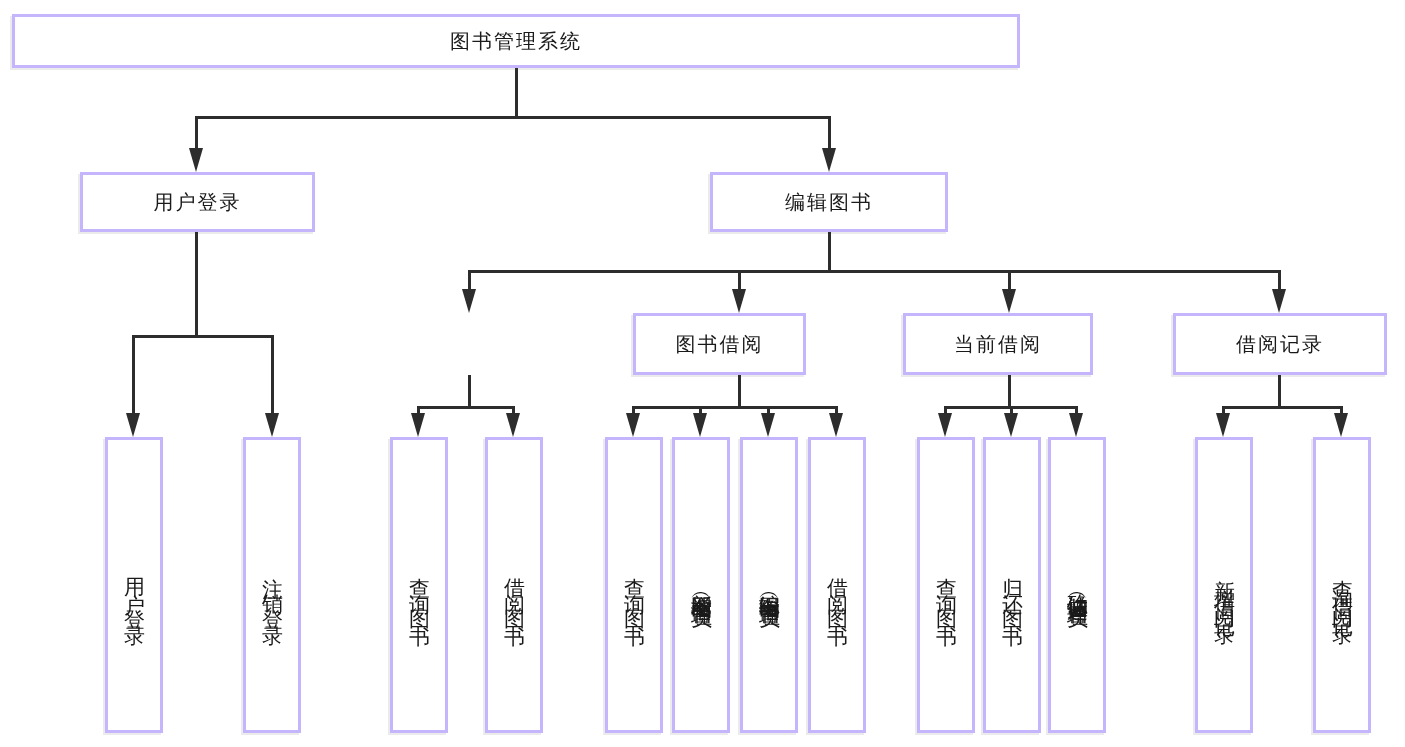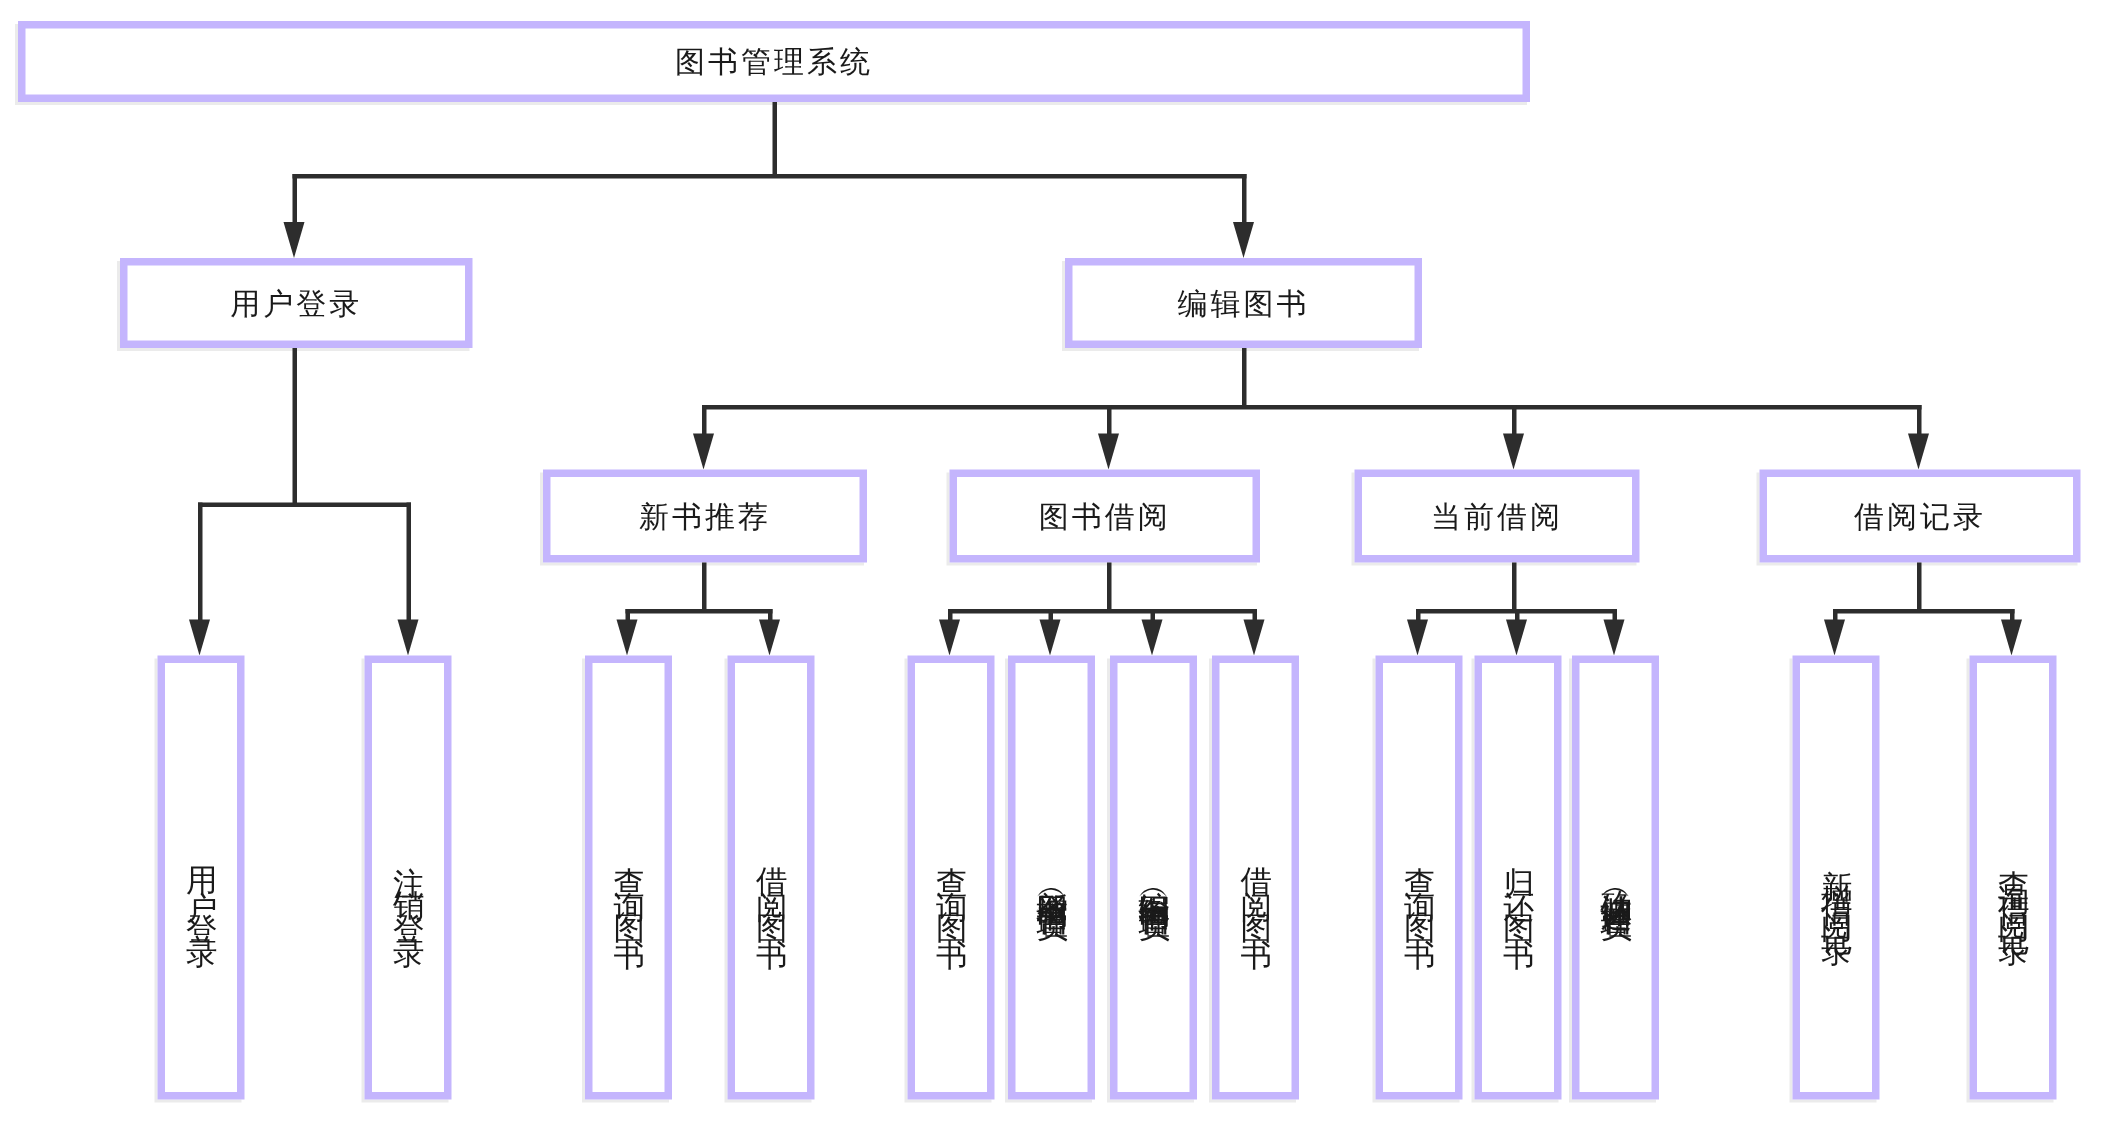--- a/index.html
+++ b/index.html
@@ -12,21 +12,21 @@
     position: relative;
     width: 1405px;
     height: 747px;
     background: #ffffff;
     overflow: hidden;
   }
   .box {
     position: absolute;
     box-sizing: border-box;
     background: #ffffff;
-    border: 5px solid #c4b5fd;
+    border: 3px solid #c4b5fd;
     color: #1a1a1a;
     display: flex;
     align-items: center;
     justify-content: center;
     box-shadow: -2px 2px 0 rgba(120,120,120,0.15);
   }
   .box.h {
     font-size: 20px;
     letter-spacing: 2px;
     white-space: nowrap;
@@ -97,22 +97,21 @@
   <div class="hline" style="left:468px;top:270px;width:813px"></div>
   <div class="vline" style="left:468px;top:270px;height:24px"></div>
   <div class="arrow" style="left:462px;top:289px"></div>
   <div class="vline" style="left:738px;top:270px;height:24px"></div>
   <div class="arrow" style="left:732px;top:289px"></div>
   <div class="vline" style="left:1008px;top:270px;height:24px"></div>
   <div class="arrow" style="left:1002px;top:289px"></div>
   <div class="vline" style="left:1278px;top:270px;height:24px"></div>
   <div class="arrow" style="left:1272px;top:289px"></div>
 
-  <div class="box h" style="left:362px;top:313px;width:216px;height:62px">新书推荐</div>
-  <div class="box h" style="left:633px;top:313px;width:207px;height:62px">图书借阅</div>
+  <div class="box h" style="left:633px;top:313px;width:173px;height:62px">图书借阅</div>
   <div class="box h" style="left:903px;top:313px;width:190px;height:62px">当前借阅</div>
   <div class="box h" style="left:1173px;top:313px;width:214px;height:62px">借阅记录</div>
 
   <div class="vline" style="left:468px;top:375px;height:33px"></div>
   <div class="hline" style="left:417px;top:406px;width:98px"></div>
   <div class="vline" style="left:417px;top:406px;height:10px"></div>
   <div class="arrow" style="left:411px;top:413px"></div>
   <div class="vline" style="left:512px;top:406px;height:10px"></div>
   <div class="arrow" style="left:506px;top:413px"></div>
 

